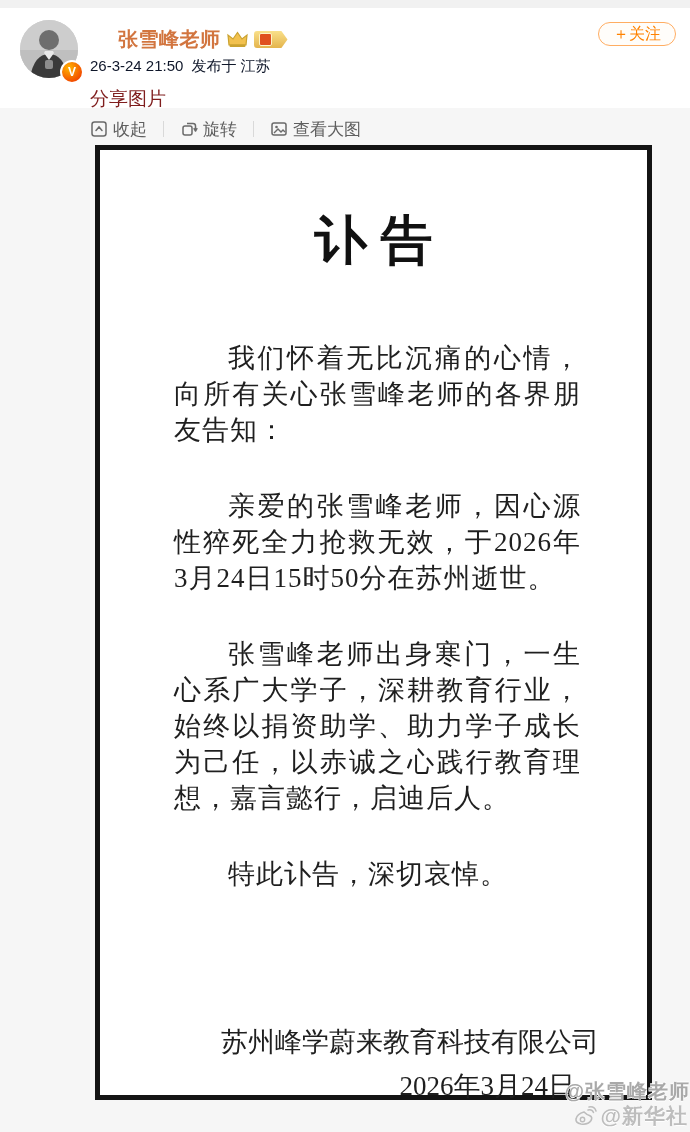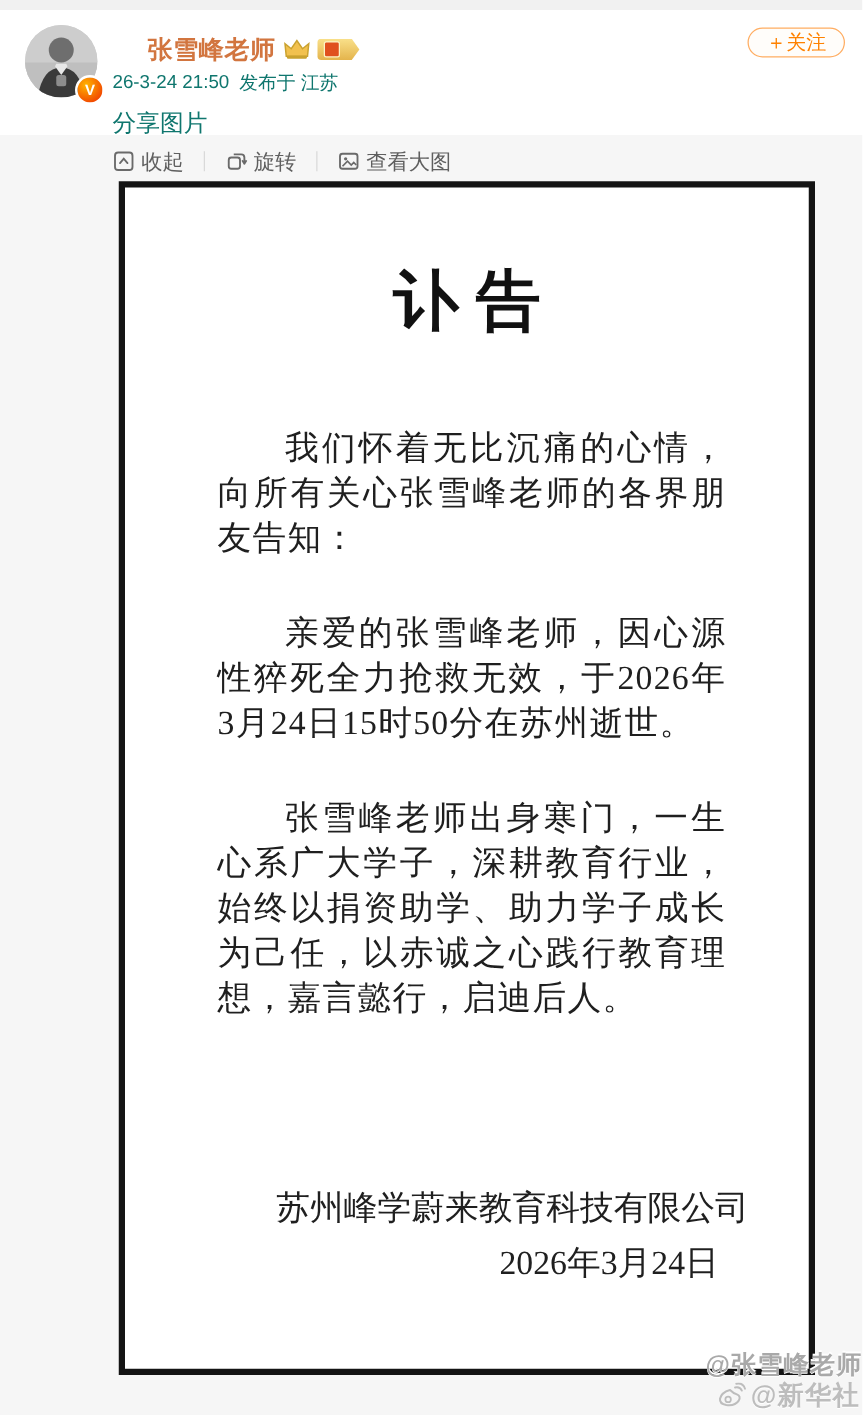--- a/index.html
+++ b/index.html
@@ -30,28 +30,28 @@
   .vip-badge{
     position:relative;width:34px;height:17px;border-radius:3px 0 0 3px;
     background:linear-gradient(180deg,#f9e08a,#e4b44c);
     display:flex;align-items:center;justify-content:flex-start;padding-left:5px;box-sizing:border-box;
     clip-path:polygon(0 0,82% 0,100% 50%,82% 100%,0 100%);
   }
   .vip-badge .chip{
     width:11px;height:11px;border-radius:2px;background:#e0501e;border:1px solid #fdf3c6;
     color:#ffe9a8;font-size:8px;line-height:11px;text-align:center;font-weight:bold;
   }
-  .time-row{position:absolute;left:90px;top:49px;font-size:15px;color:#0f766e;display:flex;gap:8px;}
+  .time-row{position:absolute;left:90px;top:49px;font-size:15px;color:#0f172a;display:flex;gap:8px;}
   .follow-btn{
     position:absolute;right:14px;top:14px;min-width:70px;height:24px;box-sizing:border-box;
     border:1.5px solid #ffad62;border-radius:17px;background:#fffdfa;
     color:#ff8200;font-size:16px;display:flex;align-items:center;justify-content:center;
     padding:0 14px;cursor:pointer;
   }
-  .share-text{position:absolute;left:90px;top:78px;font-size:19px;color:#0f766e;}
+  .share-text{position:absolute;left:90px;top:78px;font-size:19px;color:#7f1d1d;}
 
   
   .viewer{position:absolute;left:0;top:108px;width:690px;height:1024px;background:#f6f6f6;}
   .toolbar{position:absolute;left:90px;top:8px;display:flex;align-items:center;height:26px;color:#5f5f5f;font-size:17px;}
   .tool{display:flex;align-items:center;gap:5px;cursor:pointer;}
   .tool svg{display:block;}
   .tb-sep{width:1px;height:16px;background:#d9d9d9;margin:0 16px;}
 
   
   .doc-frame{
@@ -156,20 +156,21 @@
     </span>
   </div>
 
   <div class="doc-frame">
     <div class="doc-inner">
       <div class="doc-title">讣告</div>
       <div class="doc-body">
         <p class="first">我们怀着无比沉痛的心情，向所有关心张雪峰老师的各界朋友告知：</p>
         <p>亲爱的张雪峰老师，因心源性猝死全力抢救无效，于2026年3月24日15时50分在苏州逝世。</p>
         <p>张雪峰老师出身寒门，一生心系广大学子，深耕教育行业，始终以捐资助学、助力学子成长为己任，以赤诚之心践行教育理想，嘉言懿行，启迪后人。</p>
+        <p>特此讣告，深切哀悼。</p>
       </div>
       <div class="doc-sign">
         <div class="company">苏州峰学蔚来教育科技有限公司</div>
         <div class="date">2026年3月24日</div>
       </div>
     </div>
   </div>
 
   <div class="wm1">@张雪峰老师</div>
   <div class="wm2">

